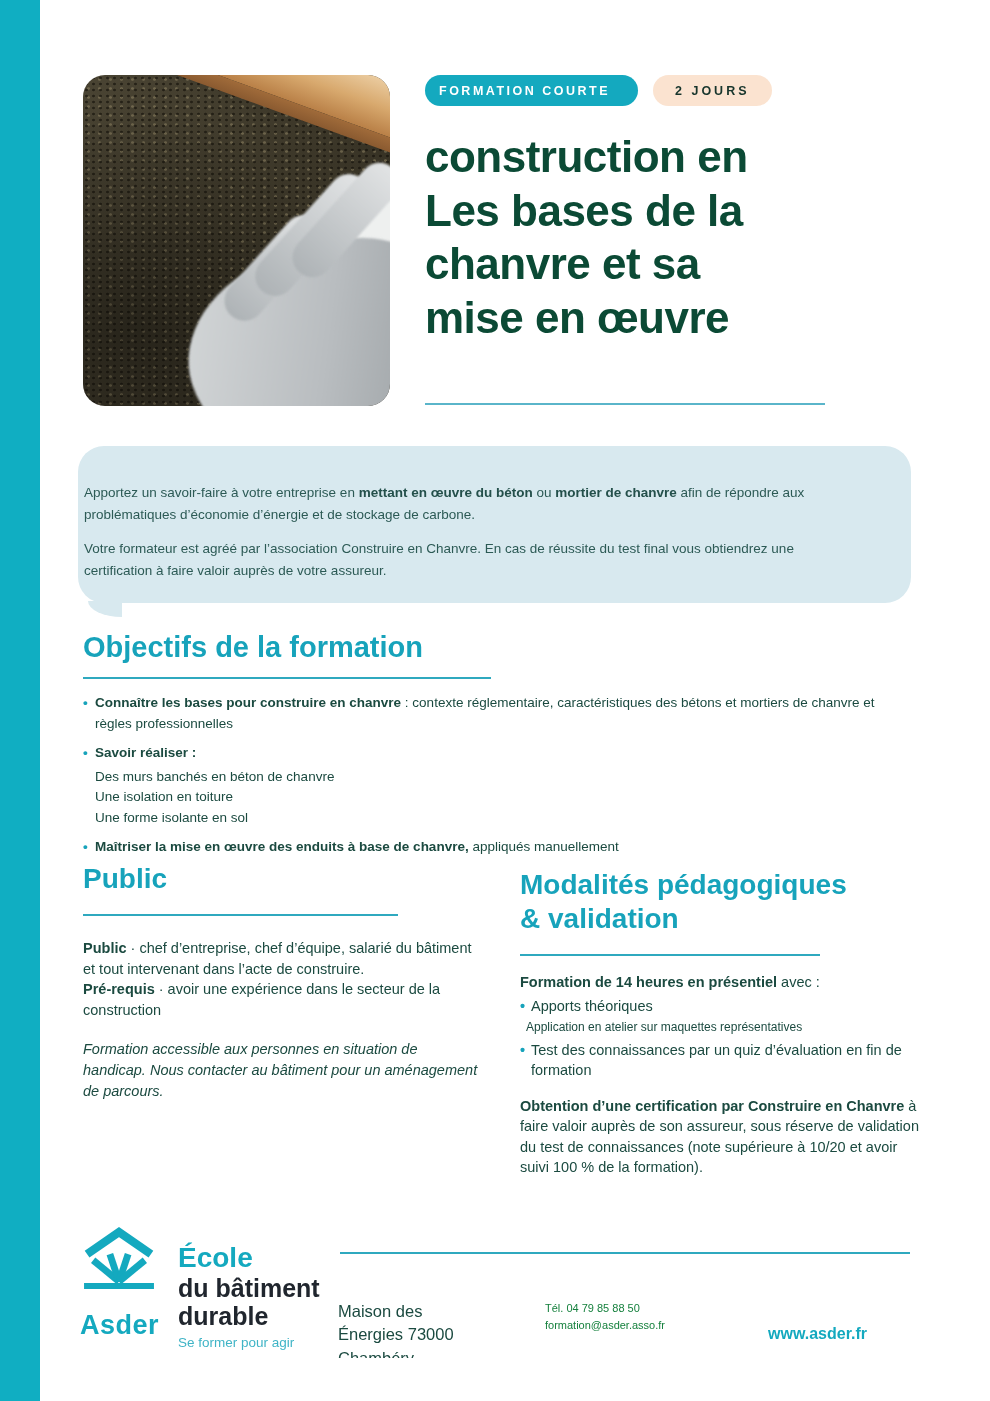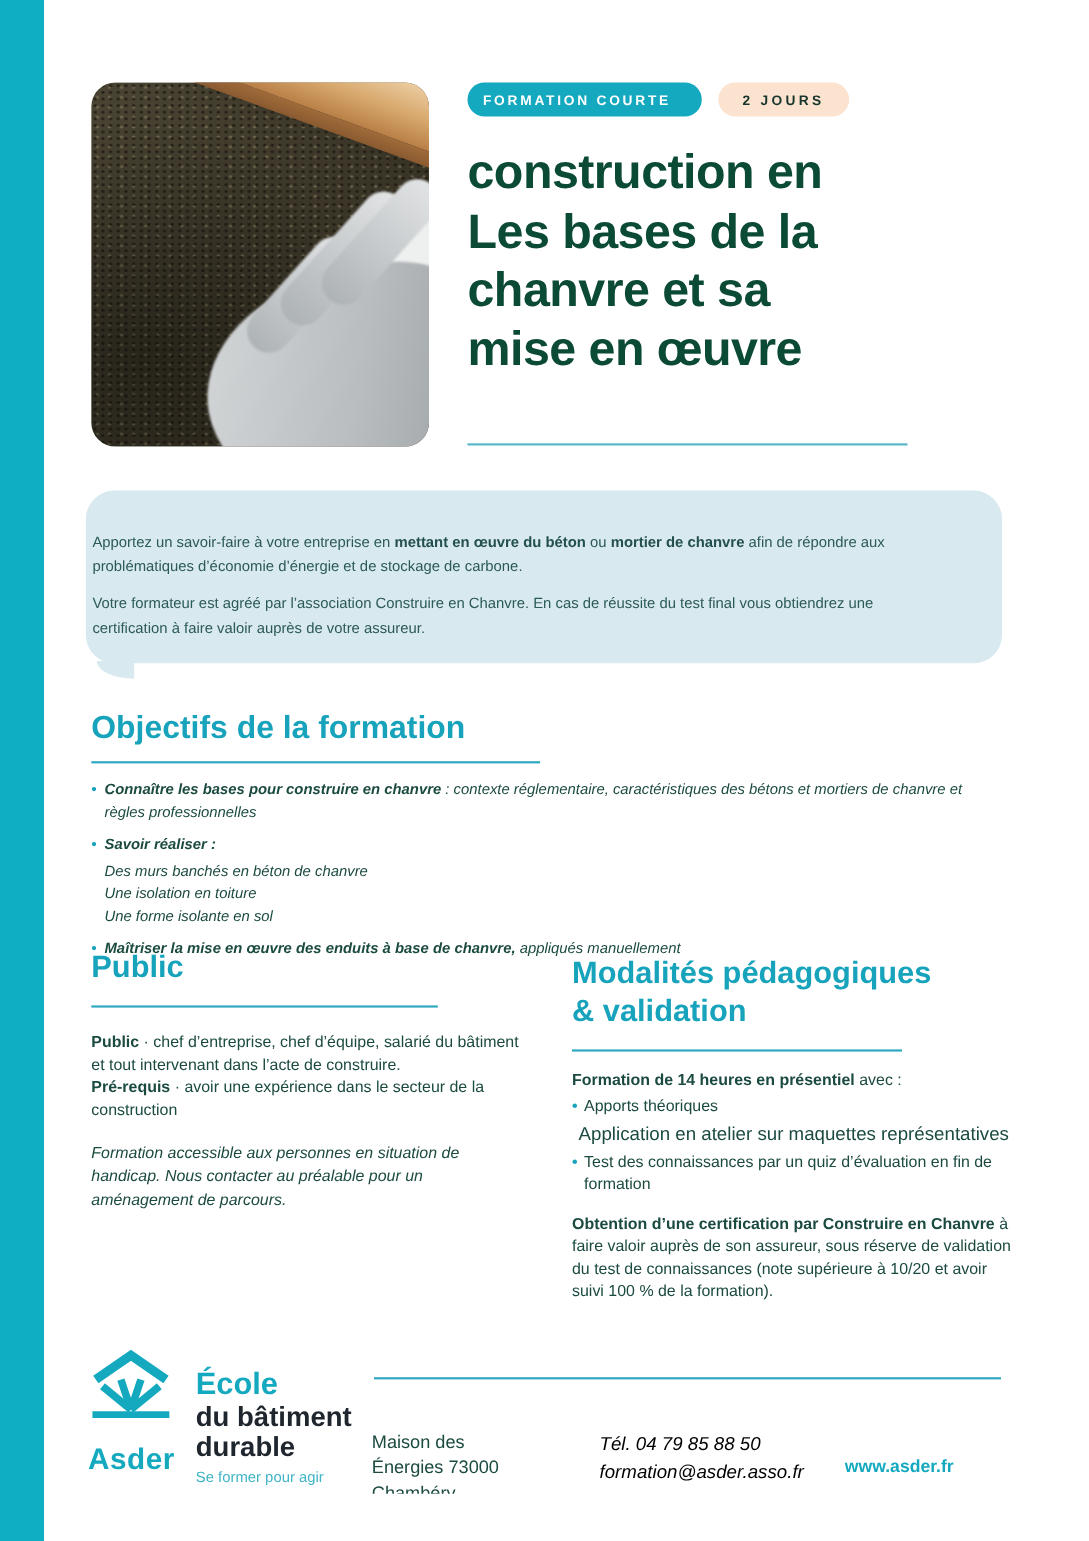--- a/index.html
+++ b/index.html
@@ -52,52 +52,52 @@
            border-radius:26px; padding:36px 78px 0 6px; color:#2c5a55; font-size:13.5px; line-height:1.6; }
   .intro-box p + p { margin-top:13px; }
   .intro-box b { color:#24504b; }
   .intro-tail { position:absolute; left:10px; bottom:-14px; width:34px; height:16px; background:#d8e9ef;
            border-radius:0 0 0 100%; }
 
   
   .section-h { font-size:29px; font-weight:bold; color:#17a3bb; line-height:1.22; }
   .rule { height:0; border-top:2px solid #2fa9bf; }
 
-  .objectifs { position:absolute; left:83px; top:630px; width:832px; color:#1b4a40;margin-top:15px; }
+  .objectifs { position:absolute; left:83px; top:630px; width:832px; color:#1b4a40; }
   .objectifs .rule { width:408px; margin-top:12px; }
   .objectifs ul { list-style:none; margin-top:14px; font-size:13.5px; line-height:1.5; }
-  .objectifs li { position:relative; padding-left:12px; margin-top:9px;font-style:italic; }
+  .objectifs li { position:relative; padding-left:12px; margin-top:9px; }
   .objectifs li::before { content:'•'; position:absolute; left:0; top:0; color:#17a3bb; font-weight:bold; }
   .objectifs .subline { padding-left:12px; margin-top:4px; }
 
   .col-left  { position:absolute; left:83px;  top:862px; width:398px; color:#1b4a40; }
   .col-right { position:absolute; left:520px; top:868px; width:402px; color:#1b4a40; }
   .col-left .section-h, .col-right .section-h { font-size:28px; }
   .col-left .rule { width:315px; margin-top:18px; }
   .col-right .rule { width:300px; margin-top:18px; }
   .body-text { margin-top:22px; font-size:14.5px; line-height:1.42; }
   .italic-note { margin-top:19px; font-size:14.5px; line-height:1.42; font-style:italic; }
   .col-right .body-text { margin-top:16px; }
   .col-right ul { list-style:none; font-size:14.5px; line-height:1.42; }
   .col-right li { position:relative; padding-left:11px; margin-top:3px; }
   .col-right li::before { content:'•'; position:absolute; left:0; top:0; color:#17a3bb; font-weight:bold; }
-  .col-right .nobullet { padding-left:6px; margin-top:3px; font-size:17px; line-height:1.42; }
+  .col-right .nobullet { padding-left:6px; margin-top:3px; font-size:12px; line-height:1.42; }
   .cert { margin-top:15px; font-size:14.5px; line-height:1.42; }
 
   
   .footer-logo { position:absolute; left:80px; top:1226px; display:flex; gap:20px; }
   .logo-left { width:78px; text-align:center; }
   .logo-name { margin-top:10px; font-size:27px; font-weight:bold; color:#14a9bf; letter-spacing:0.5px; }
   .logo-text .l1 { font-size:28px; font-weight:bold; color:#14a9bf; margin-top:16px; }
   .logo-text .l2, .logo-text .l3 { font-size:25px; font-weight:bold; color:#20262e; line-height:1.12; }
   .logo-text .tagline { margin-top:5px; font-size:13.5px; color:#3fb4c6; }
   .footer-rule { position:absolute; left:340px; top:1252px; width:570px; height:0; border-top:2px solid #2fa9bf; }
   .footer-address { position:absolute; left:338px; top:1300px; width:160px; height:58px; overflow:hidden;
            font-size:16.5px; line-height:1.42; color:#1b4a40; }
-  .footer-contact { position:absolute; left:545px; top:1300px; font-size:17px; line-height:1.5; color:#000000;font-style:italic; }
+  .footer-contact { position:absolute; left:545px; top:1300px; font-size:11px; line-height:1.5; color:#15803d; }
   .footer-site { position:absolute; left:768px; top:1325px; font-size:16px; font-weight:bold; color:#14a9bf; }
 </style>
 </head>
 <body>
 
 <div class="page">
   <div class="sidebar"></div>
 
   <div class="photo">
     <div class="shade"></div>
@@ -144,21 +144,21 @@
     </ul>
   </div>
 
   <div class="col-left">
     <h2 class="section-h">
       <div>Public</div>
     </h2>
     <div class="rule"></div>
     <p class="body-text"><b>Public</b><span> · chef d’entreprise, chef d’équipe, salarié du bâtiment et tout intervenant dans l’acte de construire.</span><br>
       <b>Pré-requis</b><span> · avoir une expérience dans le secteur de la construction</span></p>
-    <p class="italic-note">Formation accessible aux personnes en situation de handicap. Nous contacter au préalable pour un aménagement de parcours.</p>
+    <p class="italic-note">Formation accessible aux personnes en situation de handicap. Nous contacter au bâtiment pour un aménagement de parcours.</p>
   </div>
 
   <div class="col-right">
     <h2 class="section-h">
       <div>Modalités pédagogiques</div>
       <div>&amp; validation</div>
     </h2>
     <div class="rule"></div>
     <p class="body-text"><b>Formation de 14 heures en présentiel</b><span> avec :</span></p>
     <ul>

